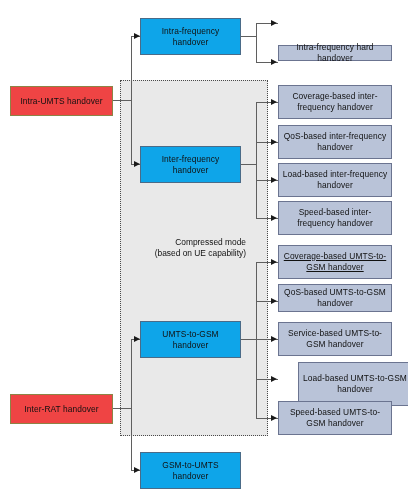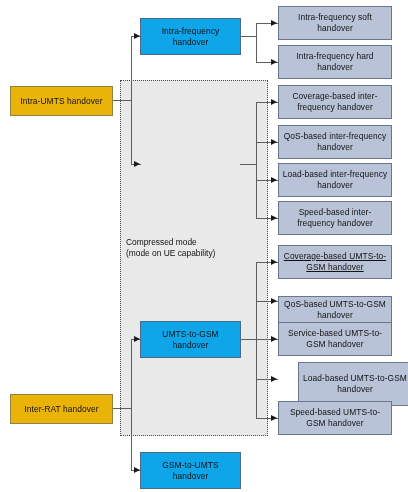--- a/index.html
+++ b/index.html
@@ -25,40 +25,40 @@
     justify-content: center;
     text-align: center;
     border: 1px solid #5b5b5b;
     font-size: 8.4px;
     line-height: 11px;
     color: #111111;
     padding: 1px 3px;
     letter-spacing: 0.01em;
   }
   .node.yellow {
-    background: #eab308;
+    background: #ef4444;
     border-color: #8d8345;
   }
   .node.blue {
     background: #0ea5e9;
     border-color: #4a6b88;
   }
   .node.lightblue {
     background: #b9c3d8;
     border-color: #6b7490;
   }
   .group-box {
     position: absolute;
     box-sizing: border-box;
     background: #e9e9e9;
     border: 1px dotted #4a4a4a;
   }
   .group-label {
     position: absolute;
-    text-align: left;
+    text-align: right;
     font-size: 8.4px;
     line-height: 11px;
     color: #111111;
   }
   .conn {
     position: absolute;
     background: #5f5f5f;
   }
   .conn.h { height: 1px; }
   .conn.v { width: 1px; }
@@ -75,21 +75,21 @@
 </style>
 </head>
 <body>
 
 <div id="diagram">
 
   <div class="group-box" style="left:120px; top:80px; width:148px; height:356px;"></div>
 
   <div class="group-label" style="left:126px; top:237px; width:120px;">
     <div>Compressed mode</div>
-    <div>(mode on UE capability)</div>
+    <div>(based on UE capability)</div>
   </div>
 
   <div class="layer-lines">
 
     <div class="conn h" style="left:112px; top:100px; width:20px;"></div>
     <div class="conn v" style="left:131px; top:36px; height:129px;"></div>
 
     <div class="conn h" style="left:131px; top:36px; width:10px;"></div>
     <div class="arrow" style="left:134px; top:32.5px;"></div>
 
@@ -142,51 +142,51 @@
     <div class="node yellow" style="left:10px; top:86px; width:103px; height:30px;">
       <span>Intra-UMTS handover</span>
     </div>
     <div class="node yellow" style="left:10px; top:394px; width:103px; height:30px;">
       <span>Inter-RAT handover</span>
     </div>
 
     <div class="node blue" style="left:140px; top:18px; width:101px; height:37px;">
       <span>Intra-frequency handover</span>
     </div>
+    <div class="node blue" style="left:140px; top:146px; width:101px; height:37px;">
+      <span>Inter-frequency handover</span>
+    </div>
     <div class="node blue" style="left:140px; top:321px; width:101px; height:37px;">
       <span>UMTS-to-GSM handover</span>
     </div>
     <div class="node blue" style="left:140px; top:452px; width:101px; height:37px;">
       <span>GSM-to-UMTS handover</span>
     </div>
 
-    <div class="node lightblue" style="left:278px; top:6px; width:114px; height:34px;">
-      <span>Intra-frequency soft handover</span>
-    </div>
-    <div class="node lightblue" style="left:278px; top:45px; width:114px; height:34px;">
+    <div class="node lightblue" style="left:278px; top:45px; width:114px; height:16px;">
       <span>Intra-frequency hard handover</span>
     </div>
 
     <div class="node lightblue" style="left:278px; top:85px; width:114px; height:34px;">
       <span>Coverage-based inter-frequency handover</span>
     </div>
     <div class="node lightblue" style="left:278px; top:163px; width:114px; height:34px;">
       <span>Load-based inter-frequency handover</span>
     </div>
     <div class="node lightblue" style="left:278px; top:125px; width:114px; height:34px;">
       <span>QoS-based inter-frequency handover</span>
     </div>
     <div class="node lightblue" style="left:278px; top:201px; width:114px; height:34px;justify-content:center;">
       <span>Speed-based inter-frequency handover</span>
     </div>
 
     <div class="node lightblue" style="left:278px; top:245px; width:114px; height:34px;text-decoration:underline;">
       <span>Coverage-based UMTS-to-GSM handover</span>
     </div>
-    <div class="node lightblue" style="left:278px; top:296px; width:114px; height:28px;">
+    <div class="node lightblue" style="left:278px; top:284px; width:114px; height:28px;">
       <span>QoS-based UMTS-to-GSM handover</span>
     </div>
     <div class="node lightblue" style="left:278px; top:322px; width:114px; height:34px;">
       <span>Service-based UMTS-to-GSM handover</span>
     </div>
     <div class="node lightblue" style="left:278px; top:362px; width:114px; height:44px;margin-left:20px;">
       <span>Load-based UMTS-to-GSM handover</span>
     </div>
     <div class="node lightblue" style="left:278px; top:401px; width:114px; height:34px;">
       <span>Speed-based UMTS-to-GSM handover</span>

